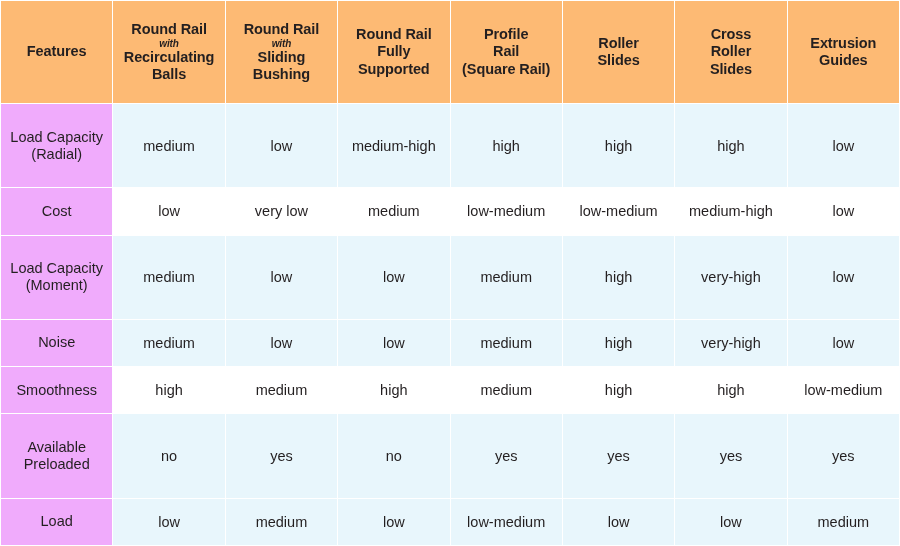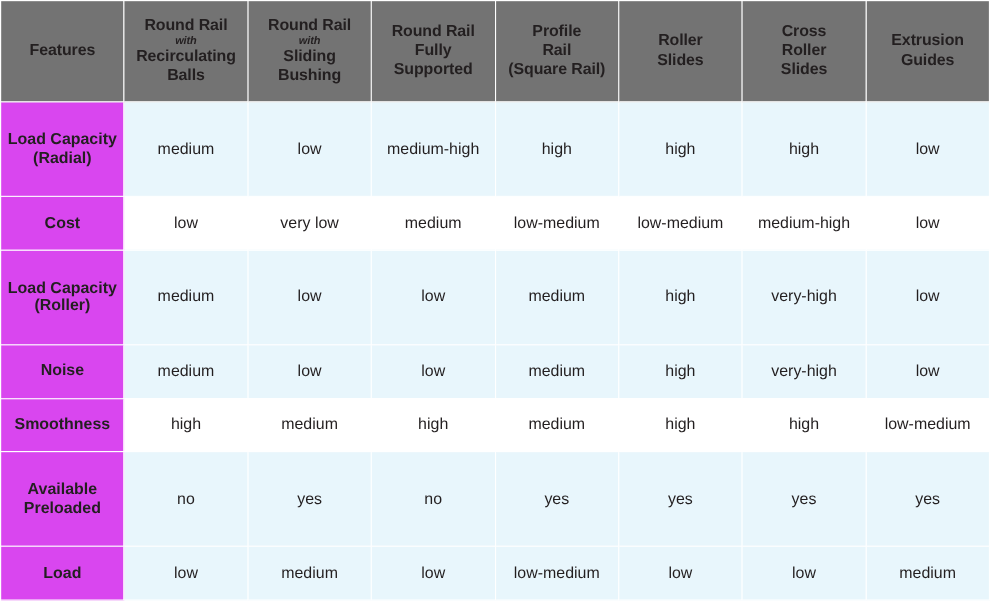--- a/index.html
+++ b/index.html
@@ -24,41 +24,41 @@
     border: 1px solid #ffffff;
     text-align: center;
     vertical-align: middle;
     padding: 2px 4px;
     font-size: 14.5px;
     color: #231f20;
     box-sizing: border-box;
   }
   
   thead th {
-    background: #737373;
+    background: #fdba74;
     font-weight: bold;
     font-size: 14.5px;
     line-height: 1.18;
     letter-spacing: -0.1px;
-    height: 92px;
+    height: 103px;
   }
   thead th.features-corner {
     font-size: 15px;
   }
   thead th .sub-with {
     font-style: italic;
     font-weight: bold;
     font-size: 10px;
     display: block;
     line-height: 1.1;
   }
   
   tbody th.row-label {
-    background: #d946ef;
-    font-weight: bold;
+    background: #f0abfc;
+    font-weight: normal;
     font-size: 14.5px;
     line-height: 1.15;
     width: 124px;
   }
   
   tbody td.data-cell {
     background: #ffffff;
     font-weight: normal;
   }
   tbody tr.alt td.data-cell {
@@ -136,21 +136,21 @@
       <td class="data-cell">medium</td>
       <td class="data-cell">low-medium</td>
       <td class="data-cell">low-medium</td>
       <td class="data-cell">medium-high</td>
       <td class="data-cell">low</td>
     </tr>
 
     <tr class="alt">
       <th class="row-label">
         <span>Load Capacity</span><br>
-        <span>(Roller)</span>
+        <span>(Moment)</span>
       </th>
       <td class="data-cell">medium</td>
       <td class="data-cell">low</td>
       <td class="data-cell">low</td>
       <td class="data-cell">medium</td>
       <td class="data-cell">high</td>
       <td class="data-cell">very-high</td>
       <td class="data-cell">low</td>
     </tr>
 

